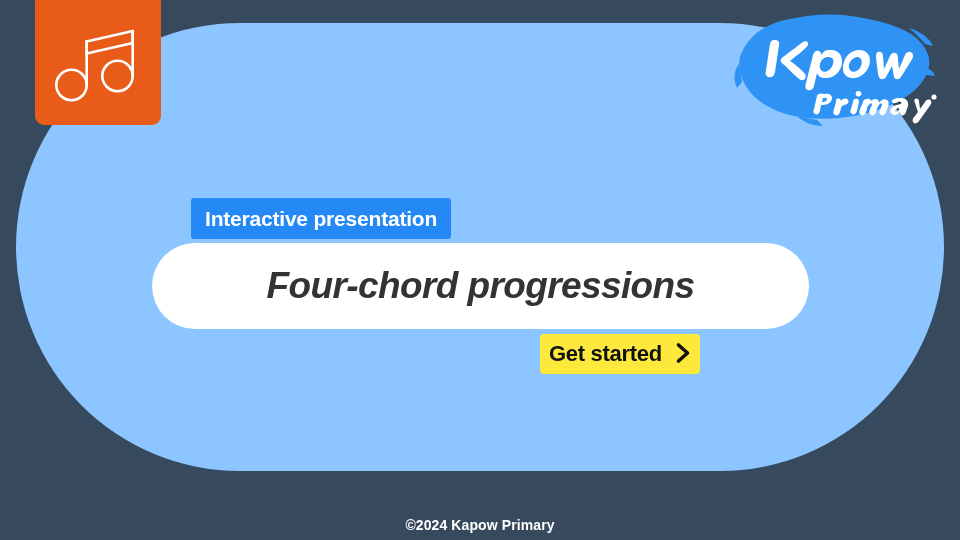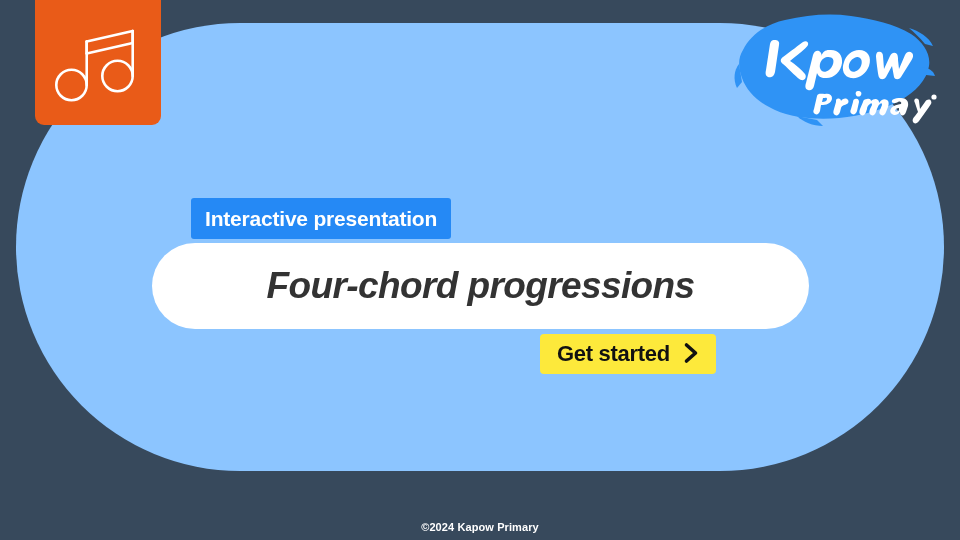--- a/index.html
+++ b/index.html
@@ -101,21 +101,21 @@
     white-space: nowrap;
     font-style: italic;
   }
 
   
   .get-started {
     position: absolute;
     left: 540px;
     top: 334px;
     height: 40px;
-    padding: 0 17px;
+    padding: 0 9px;
     background: #fde93b;
     border: none;
     border-radius: 4px;
     display: flex;
     align-items: center;
     gap: 13px;
     cursor: pointer;
     font-family: "Liberation Sans", sans-serif;
   }
   .get-started-label {
@@ -128,21 +128,21 @@
   .chev { display: block; }
 
   
   .footer {
     position: absolute;
     left: 0;
     bottom: 7px;
     width: 960px;
     text-align: center;
     color: #ffffff;
-    font-size: 11px;
+    font-size: 14px;
     font-weight: bold;
     letter-spacing: 0.1px;
   }
 </style>
 </head>
 <body>
 
 <div id="slide">
 
   <div class="blue-panel"></div>

